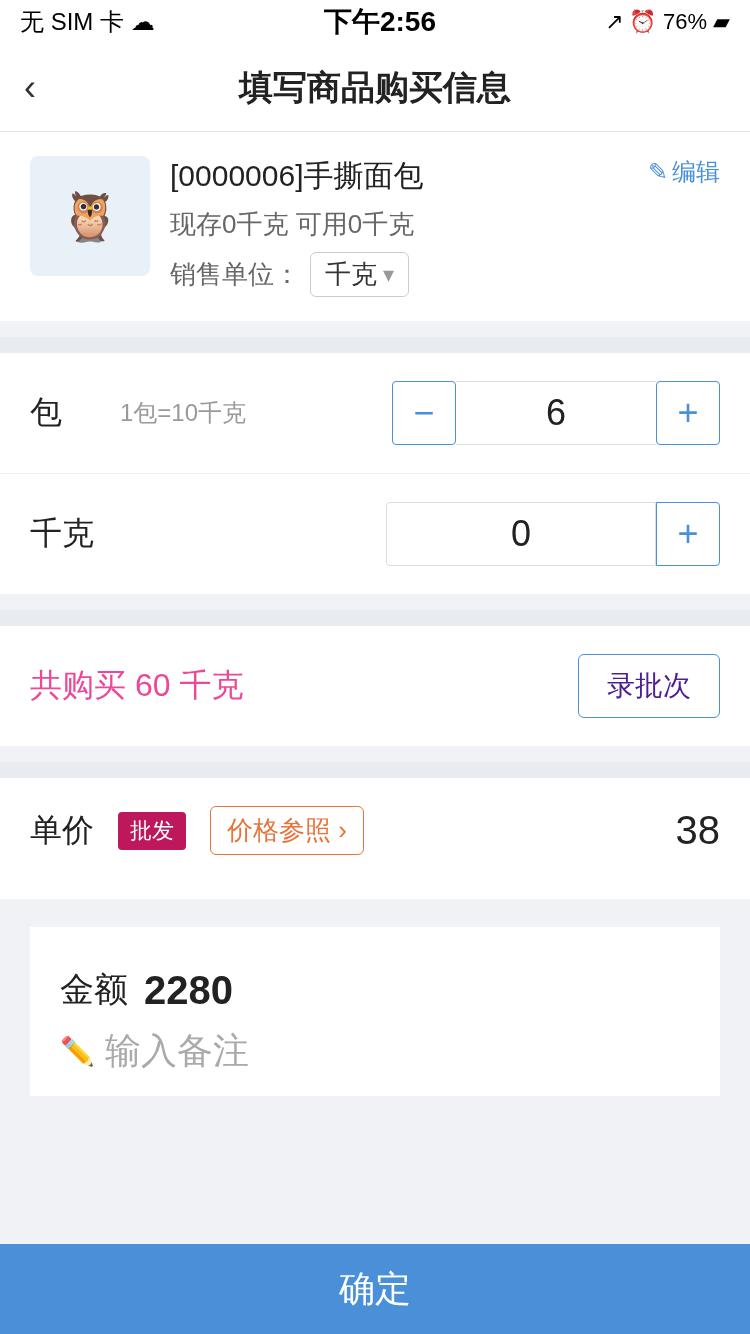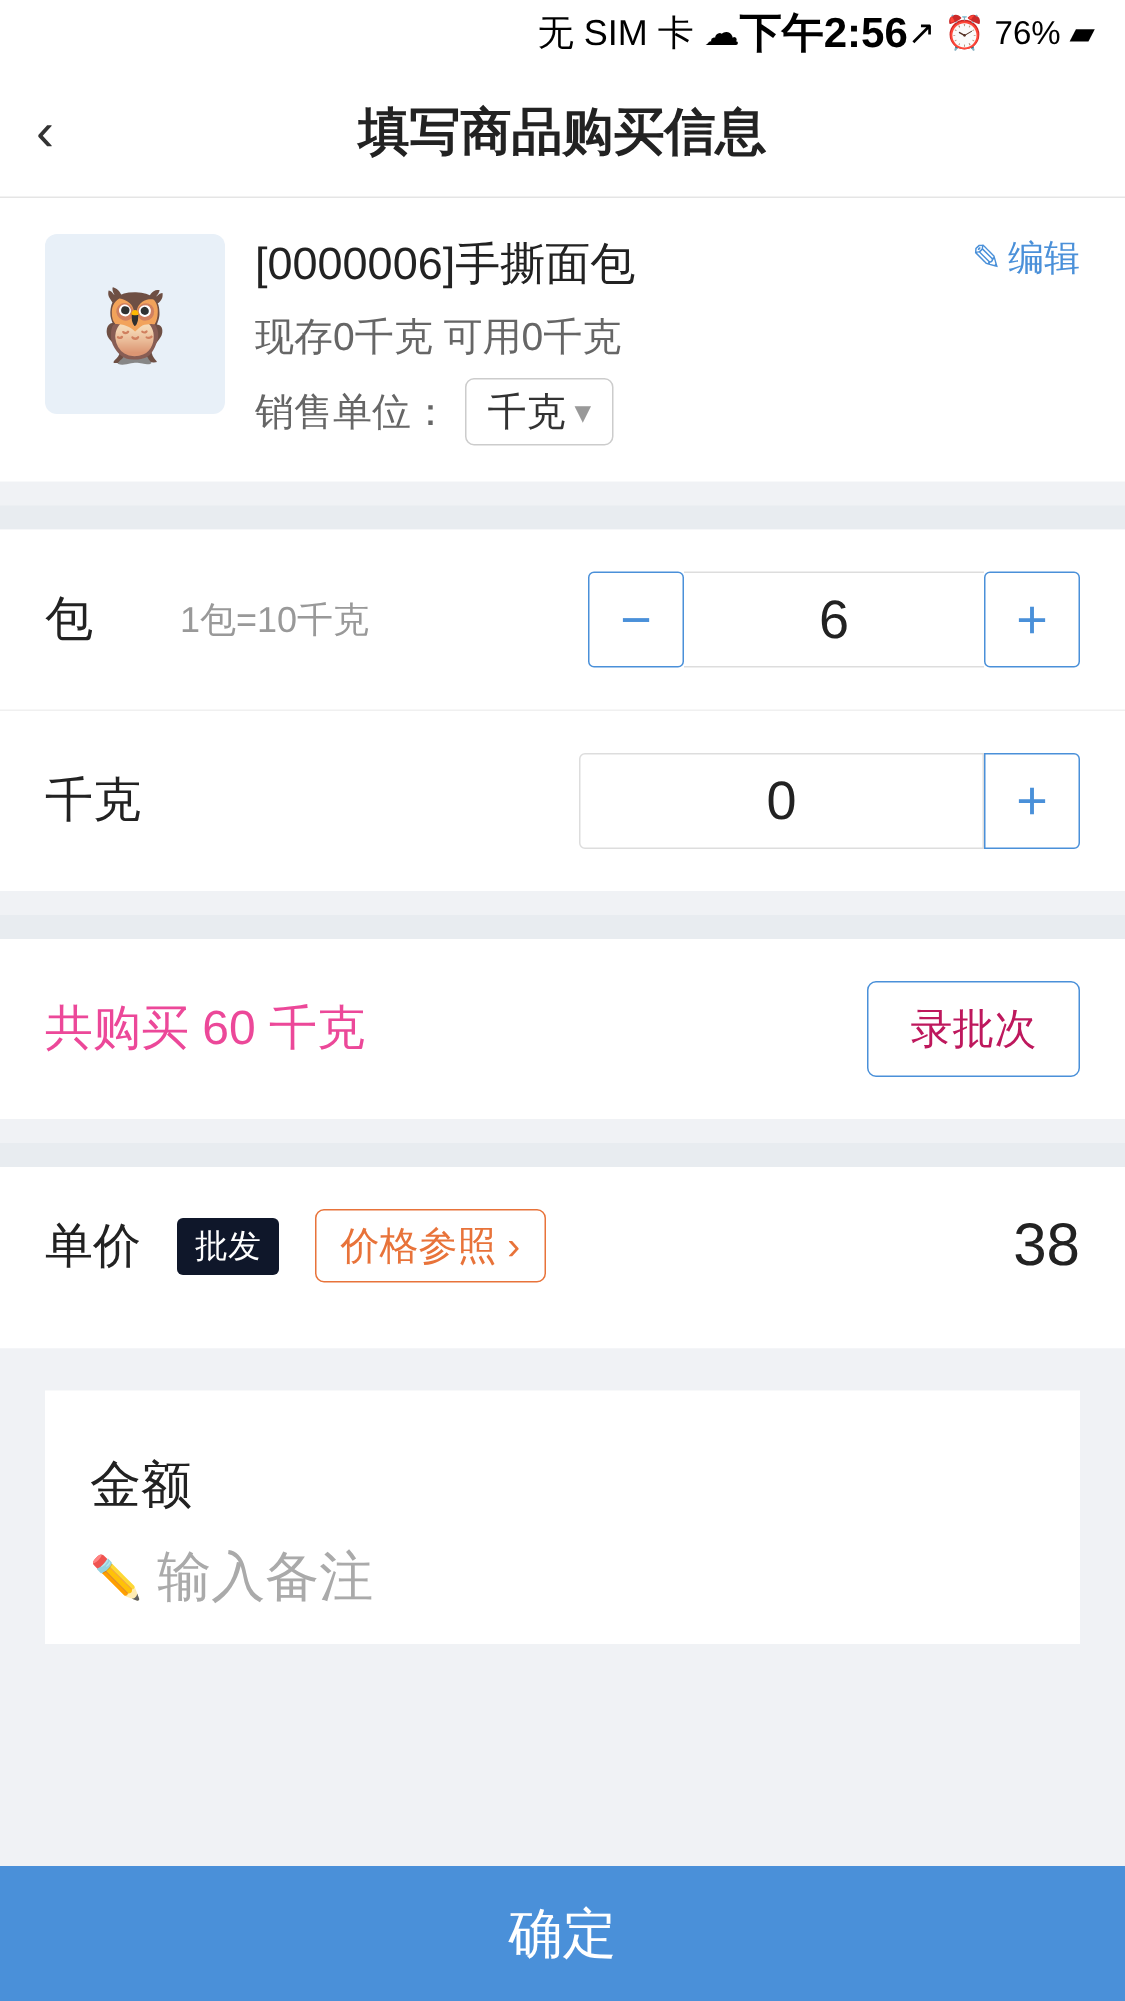--- a/index.html
+++ b/index.html
@@ -12,21 +12,21 @@
       position: relative;
     }
 
     
     .status-bar {
       width: 750px;
       height: 44px;
       background: #fff;
       display: flex;
       align-items: center;
-      justify-content: flex-end;
+      justify-content: space-between;
       padding: 0 20px;
       font-size: 24px;
       color: #000;
     }
     .status-bar-left { display: flex; align-items: center; gap: 8px; }
     .status-bar-center { font-size: 28px; font-weight: 700; }
     .status-bar-right { display: flex; align-items: center; gap: 6px; font-size: 22px; }
 
     
     .nav-bar {
@@ -175,21 +175,21 @@
       background: #fff;
       padding: 28px 30px;
       display: flex;
       align-items: center;
       justify-content: space-between;
       margin-bottom: 16px;
     }
     .summary-text { font-size: 32px; color: #ec4899; text-align: center; }
     .summary-btn {
       border: 1px solid #4a90d9;
-      color: #be185d;
+      color: #4c1d95;
       background: #fff;
       padding: 12px 28px;
       font-size: 28px;
       border-radius: 6px;
       cursor: pointer;
     }
 
     
     .price-section {
       background: #fff;
@@ -197,21 +197,21 @@
       margin-bottom: 0;
     }
     .price-row {
       display: flex;
       align-items: center;
       gap: 24px;
       margin-bottom: 16px;
     }
     .price-label { font-size: 32px; color: #222; }
     .price-tag {
-      background: #0f172a;
+      background: #be185d;
       color: #fff;
       font-size: 22px;
       padding: 4px 12px;
       border-radius: 4px;
     }
     .price-ref-btn {
       border: 1px solid #e8733a;
       color: #e8733a;
       background: #fff;
       padding: 6px 16px;
@@ -361,20 +361,21 @@
       <span class="price-tag">批发</span>
       <button class="price-ref-btn">价格参照 ›</button>
       <span class="price-value">38</span>
     </div>
   </div>
 
   <div class="amount-section">
     <div style="background:#fff; padding: 20px 30px 0;">
       <div class="amount-row">
         <span class="amount-label">金额</span>
+        <span class="amount-value">2280</span>
       </div>
       <div class="note-row">
         <span class="note-icon">✏️</span>
         <span class="note-text">输入备注</span>
       </div>
     </div>
   </div>
 
 </div>
 

